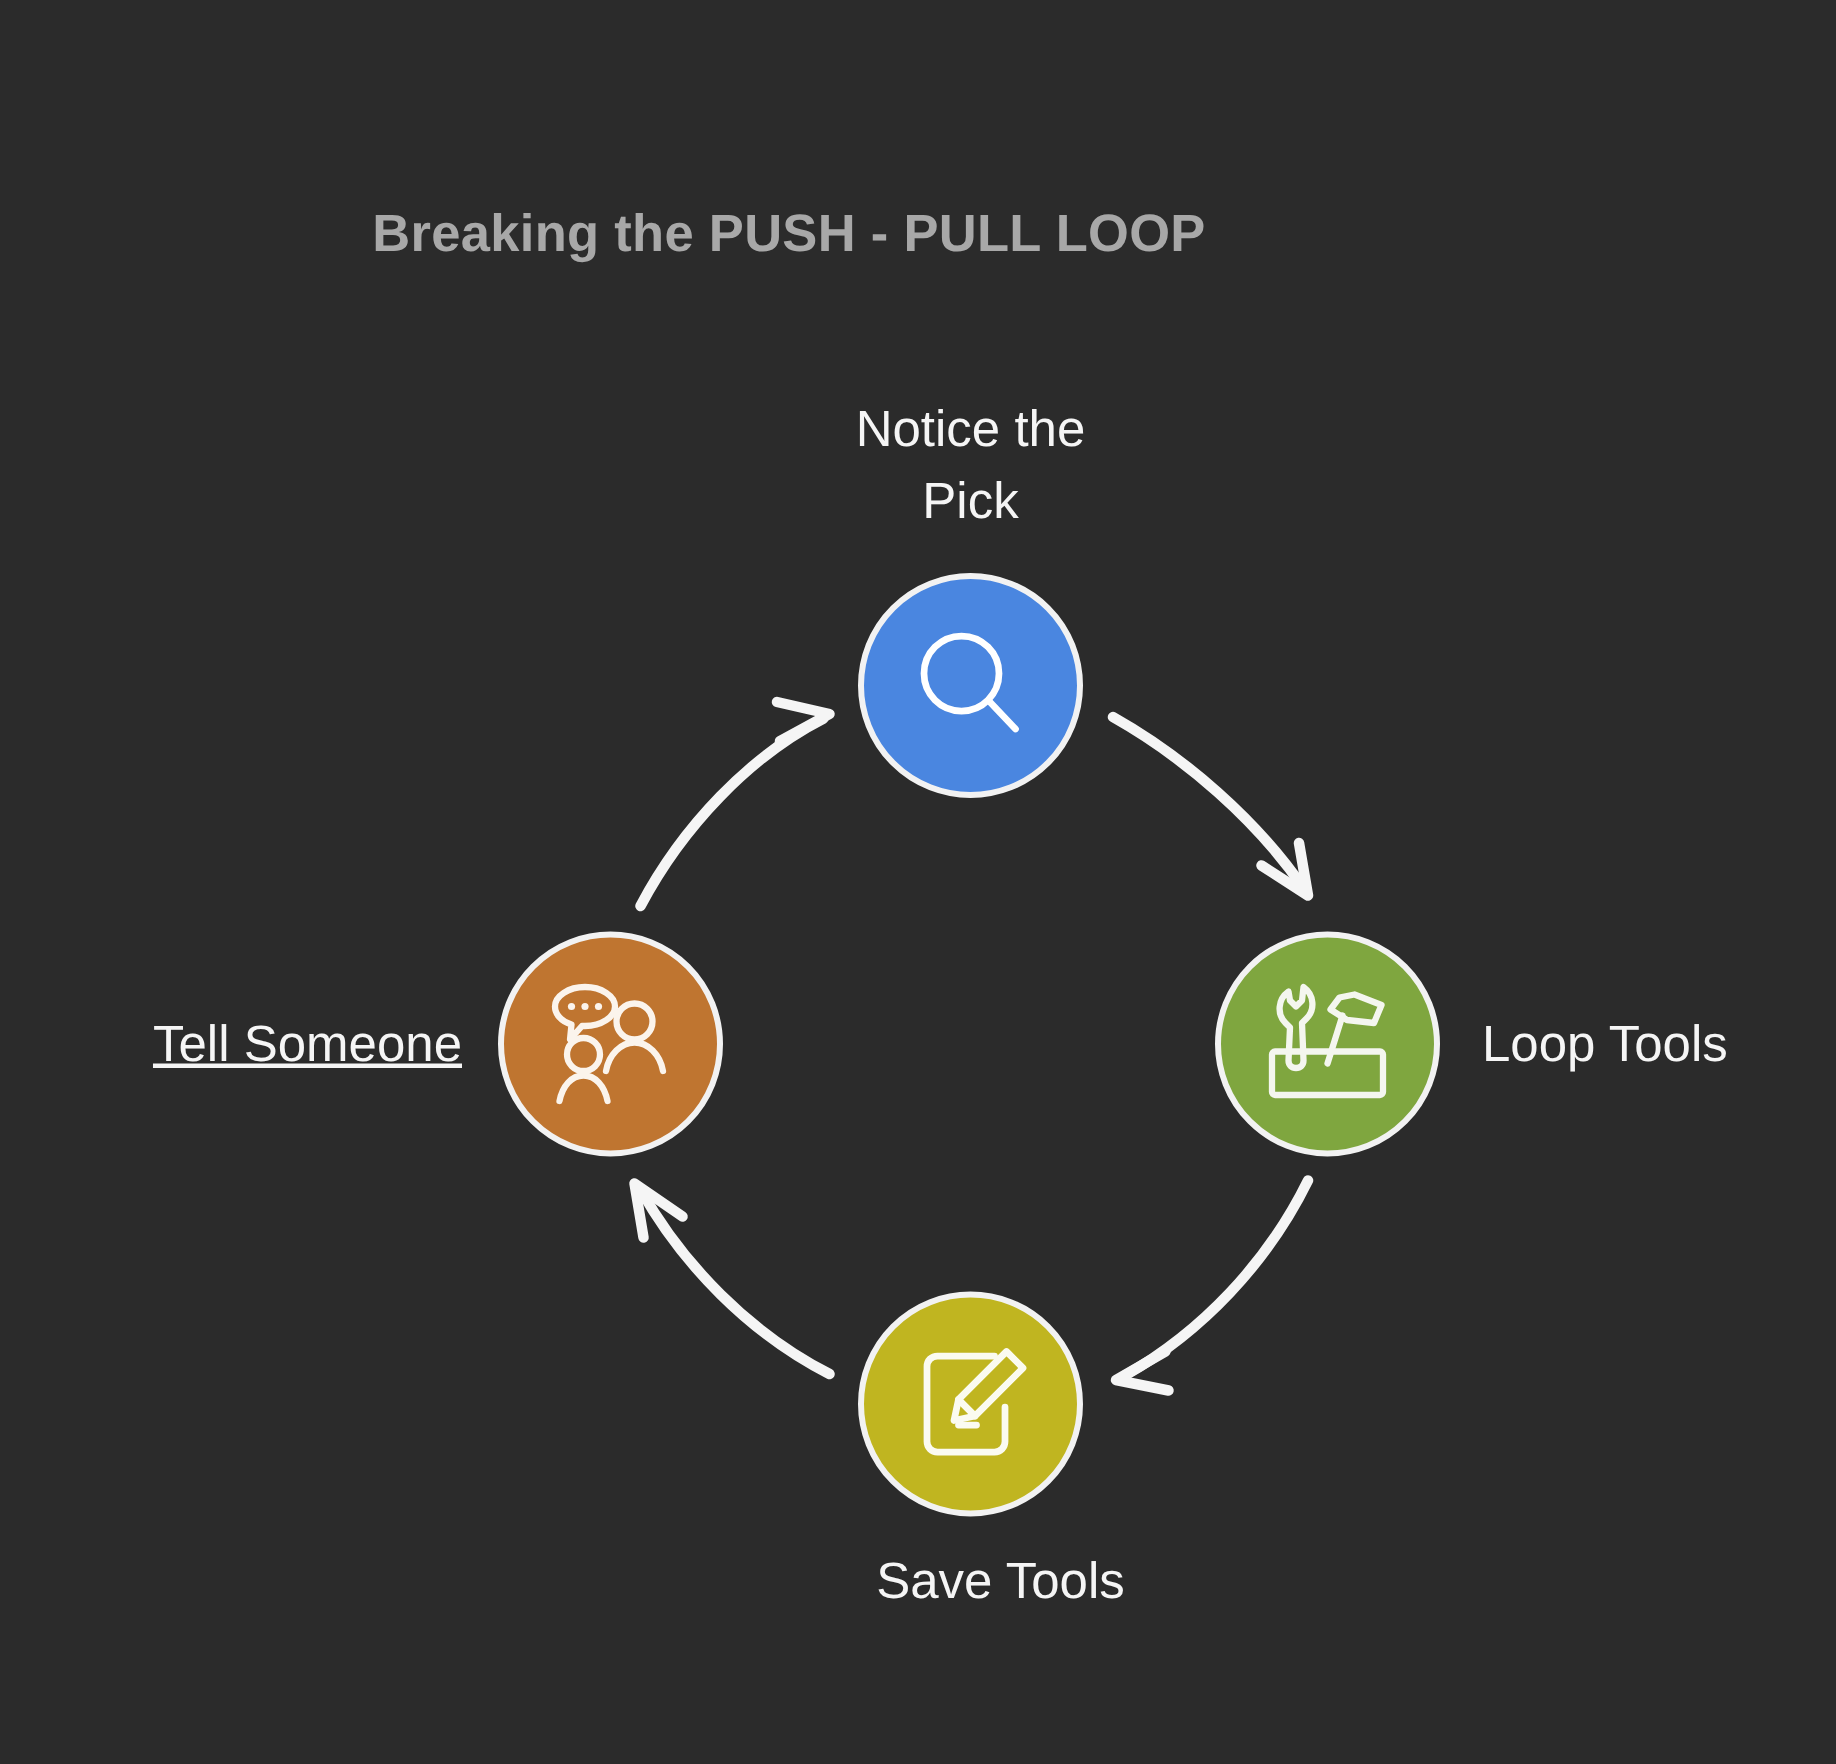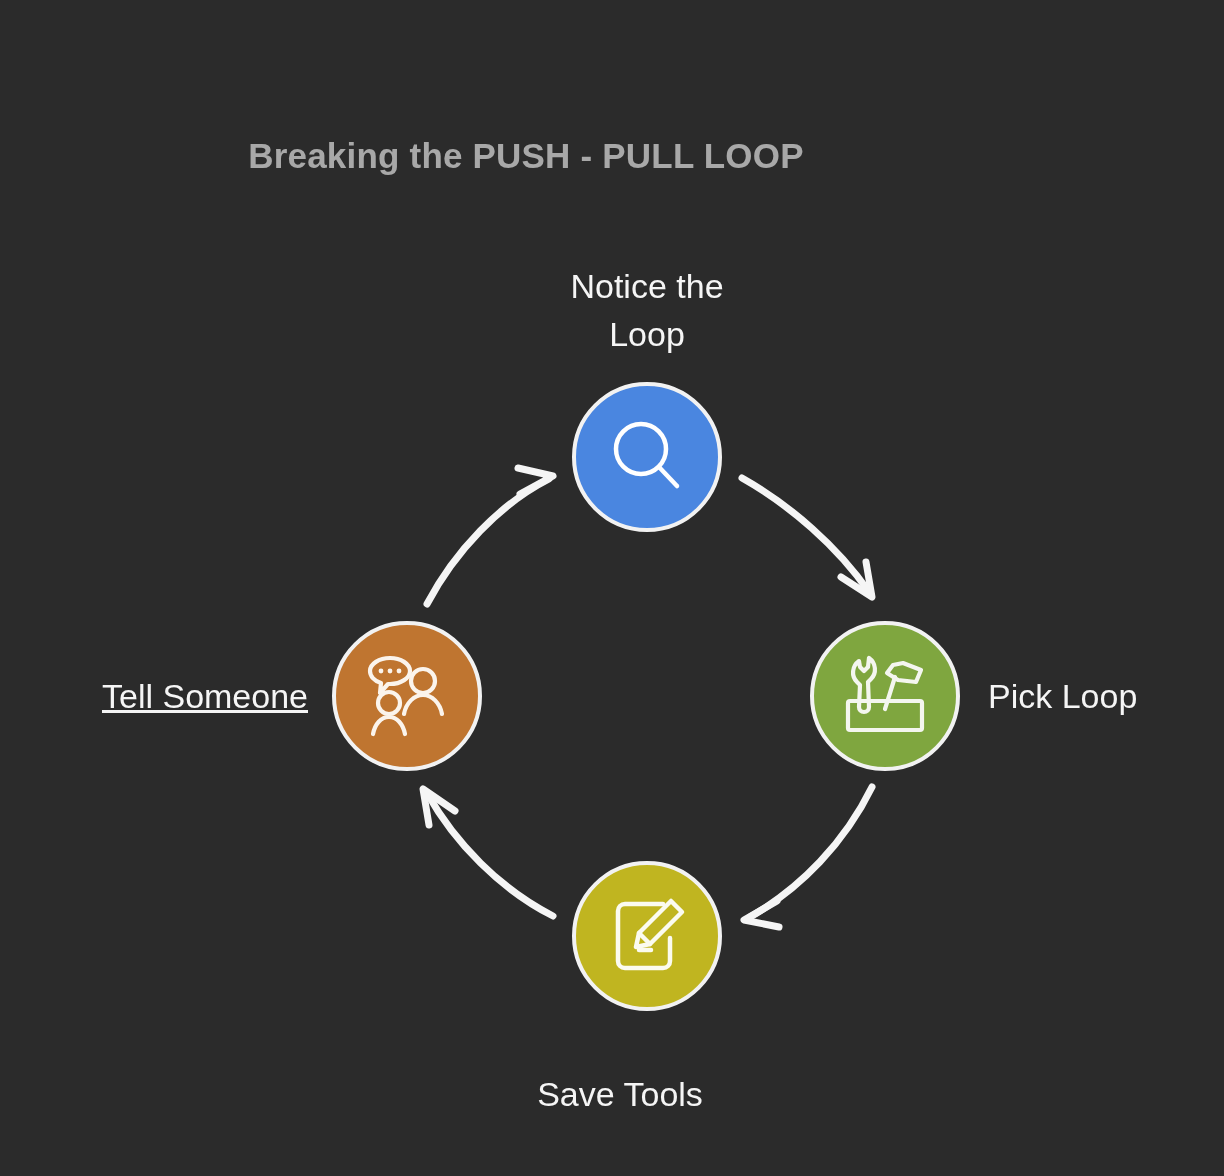--- a/index.html
+++ b/index.html
@@ -68,24 +68,23 @@
     top: 262px;
     width: 400px;
   }
   #label-pick {
     left: 988px;
     top: 672px;
     width: 230px;
     text-align: left;
   }
   #label-save {
-    left: 420px;
+    left: 467px;
     top: 1030px;
     width: 400px;
-    margin-top: 40px;
   }
   #label-tell {
     left: 8px;
     top: 672px;
     width: 300px;
     text-align: right;
     text-decoration: underline;
   }
   #node-notice { left: 572px; top: 382px; background: #4a86e0; }
   #node-pick   { left: 810px; top: 621px; background: #7fa63f; }
@@ -118,31 +117,31 @@
       </g>
 
       <g>
         <path d="M427,604 C455,551 500,504 549,479"></path>
         <path d="M520,494 L553,476 L518,468"></path>
       </g>
     </g>
   </svg>
 
   <div class="label" id="label-notice">Notice the
-Loop</div>
+Pick</div>
   <div class="node" id="node-notice">
     <span>
       <svg width="92" height="92" viewBox="0 0 92 92" fill="none" stroke="#ffffff" stroke-width="4.5" stroke-linecap="round">
         <circle cx="40" cy="38" r="25"></circle>
         <line x1="58" y1="56" x2="76" y2="75"></line>
       </svg>
     </span>
   </div>
 
-  <div class="label" id="label-pick">Pick Loop</div>
+  <div class="label" id="label-pick">Loop Tools</div>
   <div class="node" id="node-pick">
     <span>
       <svg width="96" height="90" viewBox="0 0 96 90" fill="none" stroke="#f4f6ef" stroke-width="4.2" stroke-linecap="round" stroke-linejoin="round">
 
         <path d="M22 10 c-7 5 -8 15 -2 21 l3 3 -1 22 c0 3 2 5 5 5 3 0 5-2 5-5 l-1-25 3-3 c6-6 5-16 -2-21 l-1 9 -4 4 -4-4 z"></path>
 
         <path d="M58 26 L48 58"></path>
 
         <path d="M50 22 L56 14 L66 12 L84 19 L79 31 L61 29 Z"></path>
 

